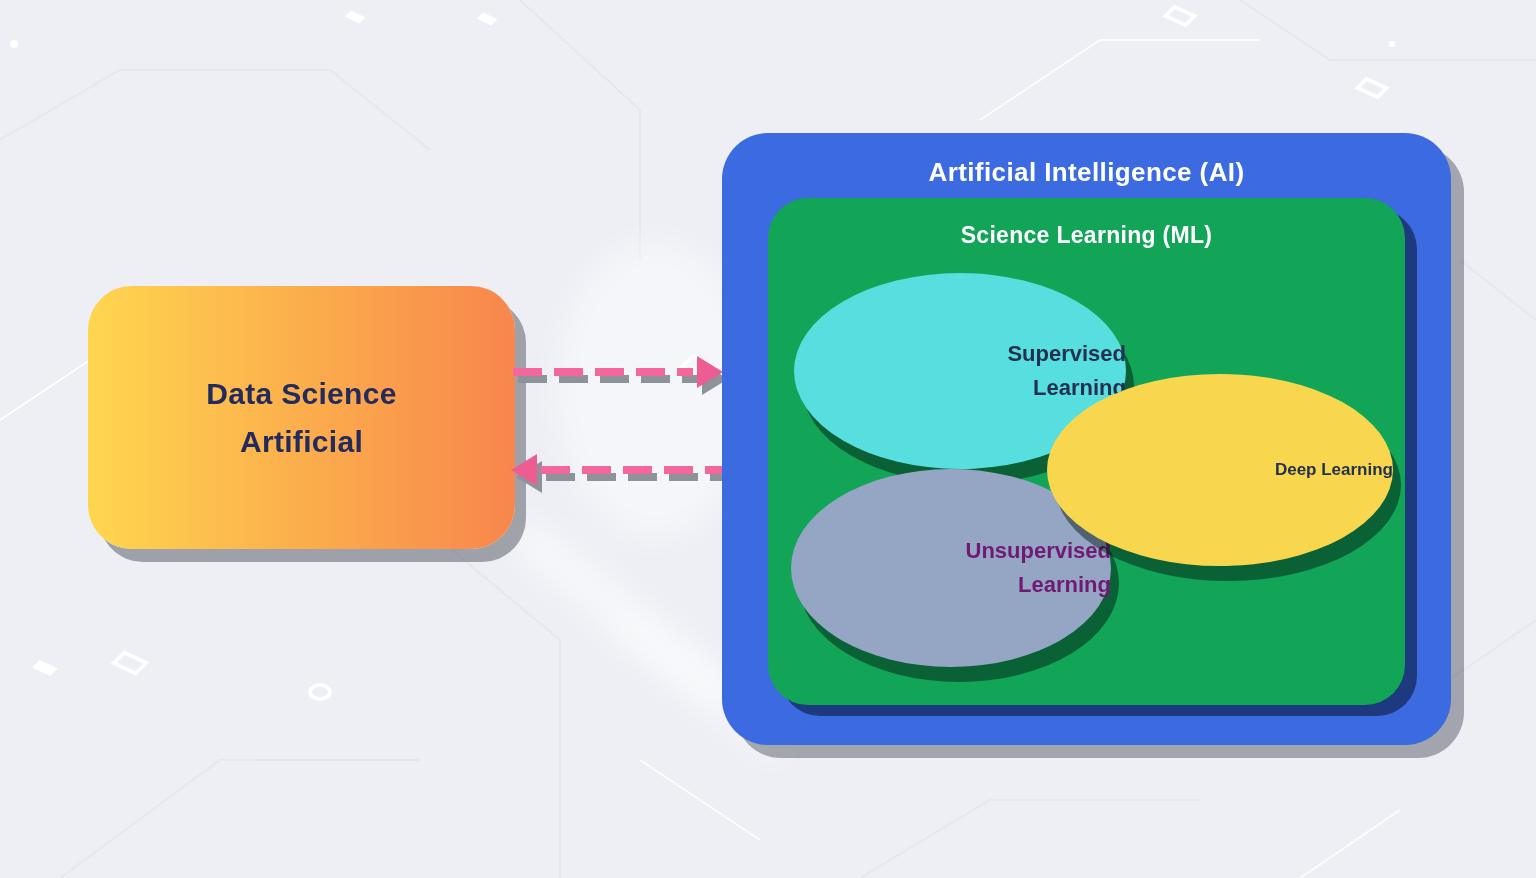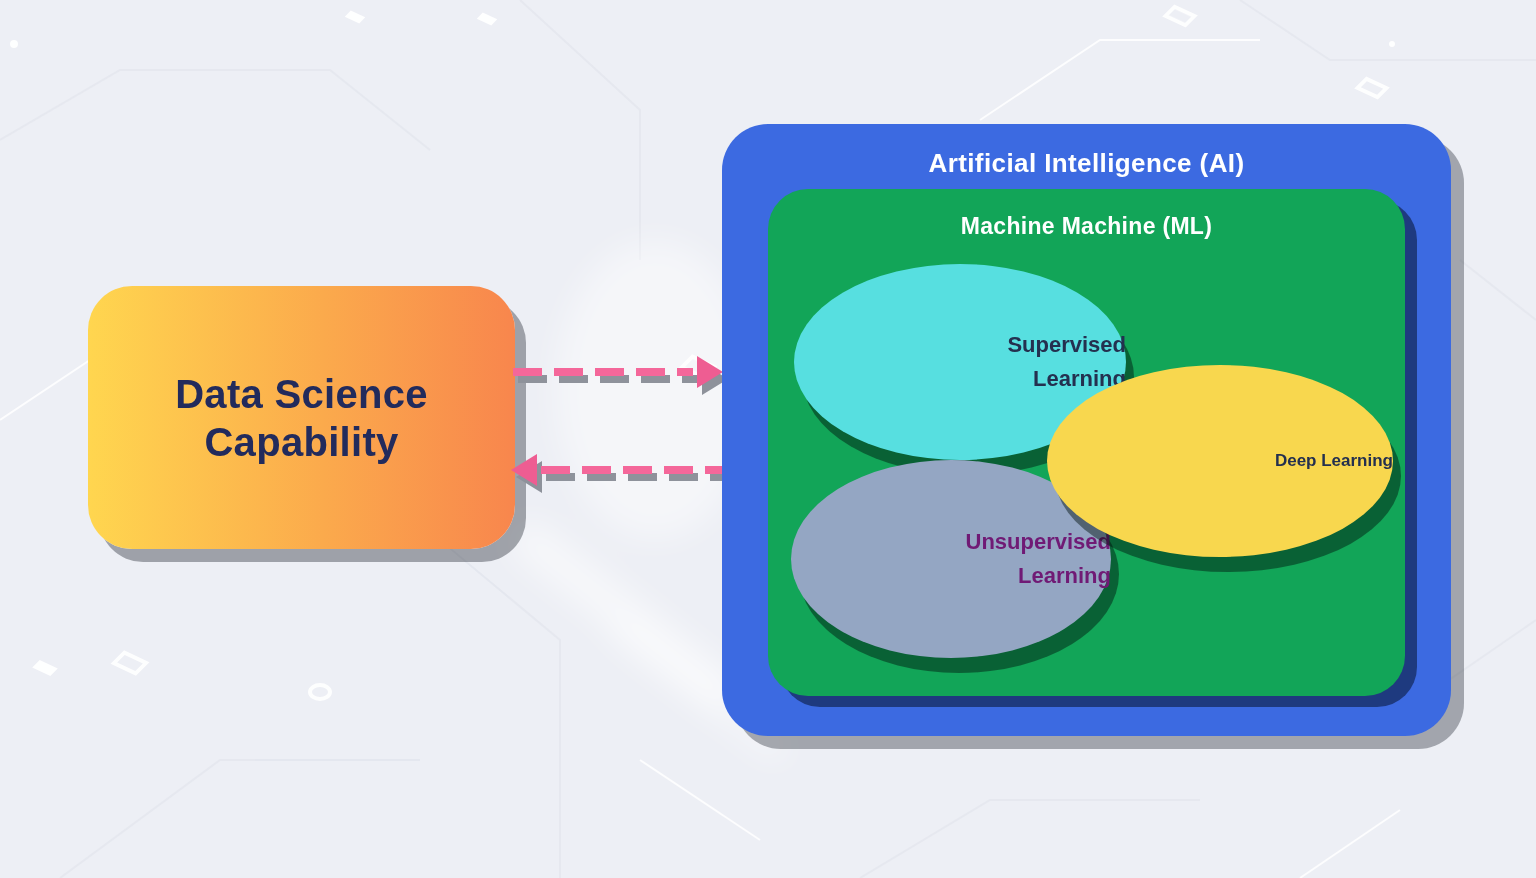--- a/index.html
+++ b/index.html
@@ -11,26 +11,26 @@
   .bg-svg{position:absolute;left:0;top:0;width:1536px;height:878px;}
 
   
   .ds-box{
     position:absolute;left:88px;top:286px;width:427px;height:263px;
     border-radius:44px;
     background:linear-gradient(90deg,#ffd64f 0%,#fbaa4c 55%,#f8864d 100%);
     box-shadow:11px 13px 0 rgba(40,44,54,0.40);
     display:flex;align-items:center;justify-content:center;text-align:center;
   }
-  .ds-text{font-size:40px;font-weight:700;line-height:48px;color:#222b5c;letter-spacing:.3px;}
+  .ds-text{font-size:30px;font-weight:700;line-height:48px;color:#222b5c;letter-spacing:.3px;}
   .ds-text span{display:block;}
 
   
   .ai-box{
-    position:absolute;left:722px;top:124px;width:729px;height:612px;
+    position:absolute;left:722px;top:133px;width:729px;height:612px;
     border-radius:46px;background:#3c6ae1;
     box-shadow:13px 13px 0 rgba(40,44,54,0.38);
   }
   .ai-title{
     position:absolute;left:0;top:24px;width:100%;text-align:center;
     color:#ffffff;font-size:26px;font-weight:700;letter-spacing:.4px;
   }
 
   
   .ml-box{
@@ -111,21 +111,21 @@
     <ellipse cx="655" cy="390" rx="100" ry="150" fill="#ffffff" opacity="0.45" filter="url(#soft)"></ellipse>
     <g fill="#ffffff" filter="url(#soft)">
       <rect x="-140" y="-20" width="280" height="40" rx="20" transform="translate(625,615) rotate(38)" opacity="0.55"></rect>
       <rect x="-110" y="-14" width="220" height="28" rx="14" transform="translate(700,690) rotate(38)" opacity="0.4"></rect>
     </g>
   </svg>
 
   <div class="ds-box">
     <div class="ds-text">
       <span>Data Science</span>
-      <span>Capability</span>
+      <span>Artificial</span>
     </div>
   </div>
 
   <svg class="arrow-svg arrow-top" viewBox="0 0 240 50">
     <g transform="translate(5,7)" stroke="#8e929b" fill="#8e929b">
       <line x1="8" y1="24" x2="188" y2="24" stroke-width="8" stroke-dasharray="29 12" fill="none"></line>
       <polygon points="192,8 218,24 192,40" stroke="none"></polygon>
     </g>
     <g stroke="#f4679a" fill="#ee5d92">
       <line x1="8" y1="24" x2="188" y2="24" stroke-width="8" stroke-dasharray="29 12" fill="none"></line>
@@ -141,21 +141,21 @@
     <g stroke="#f4679a" fill="#ee5d92">
       <line x1="36" y1="24" x2="220" y2="24" stroke-width="8" stroke-dasharray="29 12" fill="none"></line>
       <polygon points="32,8 6,24 32,40" stroke="none"></polygon>
     </g>
   </svg>
 
   <div class="ai-box">
     <div class="ai-title">Artificial Intelligence (AI)</div>
 
     <div class="ml-box">
-      <div class="ml-title">Machine Machine (ML)</div>
+      <div class="ml-title">Science Learning (ML)</div>
 
       <div class="ellipse supervised">
         <span>Supervised</span>
         <span>Learning</span>
       </div>
 
       <div class="ellipse unsupervised">
         <span>Unsupervised</span>
         <span>Learning</span>
       </div>

